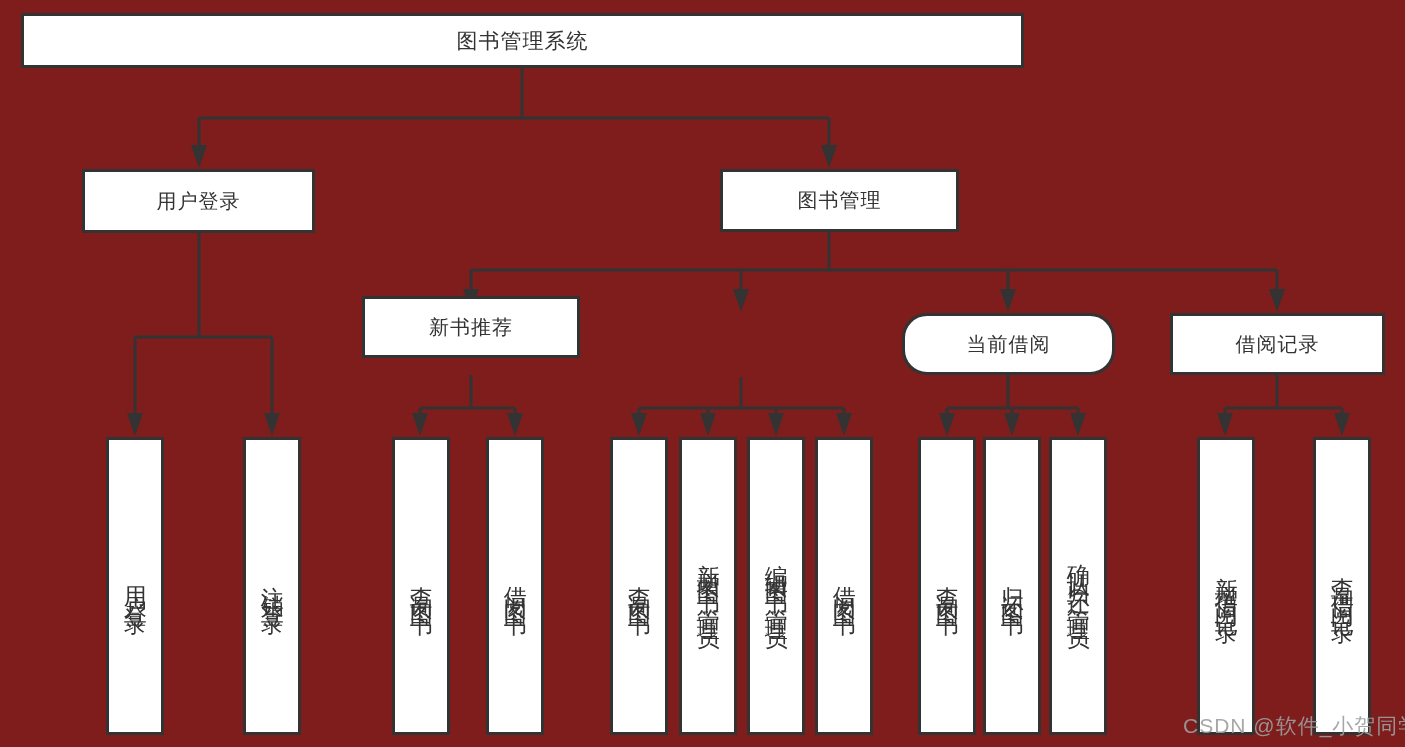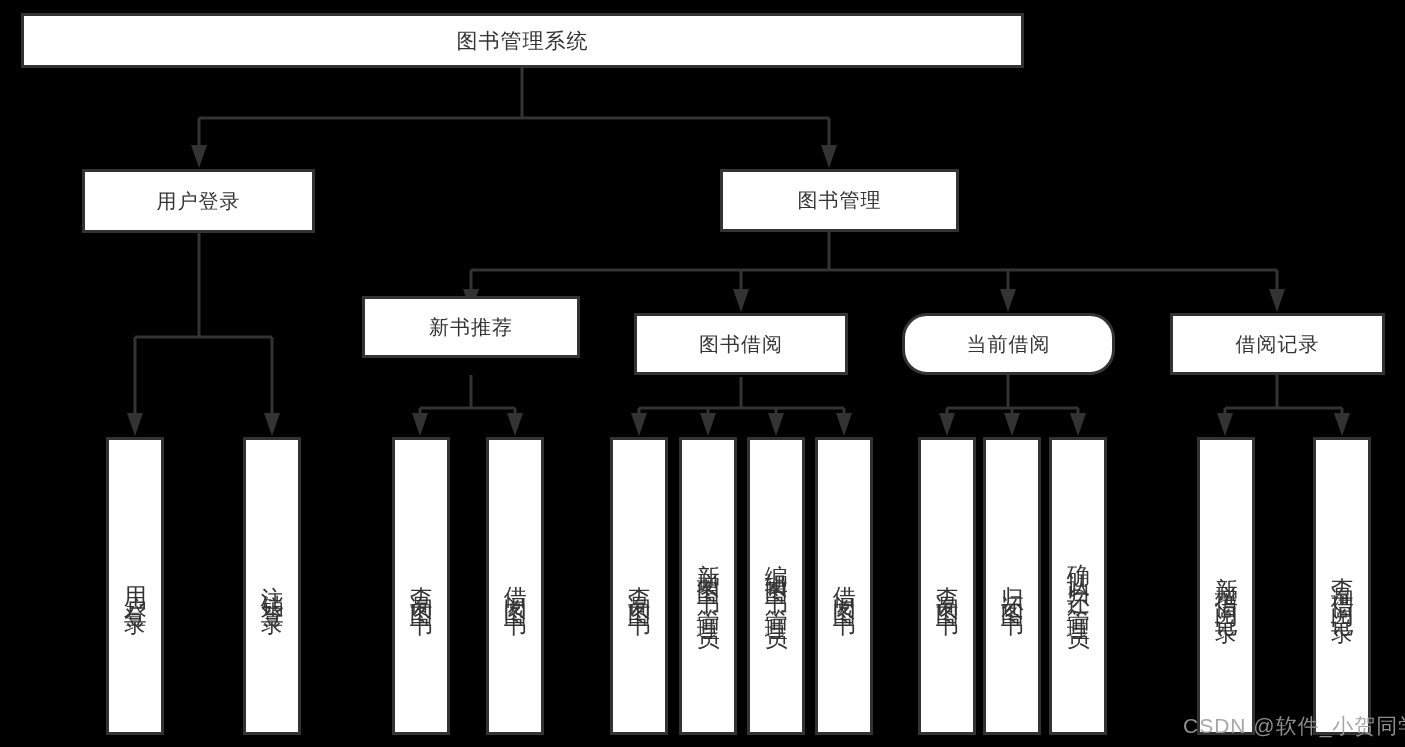--- a/index.html
+++ b/index.html
@@ -1,19 +1,19 @@
 <!DOCTYPE html>
 <html><head>
 <meta charset="utf-8">
 <style>
   html,body{margin:0;padding:0;background:#ffffff;}
   #stage{
     position:relative;
     width:1405px;height:747px;
-    background:#000000;
+    background:#7f1d1d;
     font-family:"Liberation Sans","DejaVu Sans",sans-serif;
     overflow:hidden;
   }
   #wires{position:absolute;left:0;top:0;pointer-events:none;}
   .hbox{
     position:absolute;
     box-sizing:border-box;
     border:3px solid #333333;
     background:#ffffff;
     display:flex;align-items:center;justify-content:center;
@@ -115,23 +115,20 @@
   <div class="hbox" style="left:82px;top:169px;width:233px;height:64px;">
     <span>用户登录</span>
   </div>
   <div class="hbox" style="left:712px;top:169px;width:239px;height:63px;margin-left:8px;">
     <span>图书管理</span>
   </div>
 
   <div class="hbox" style="left:362px;top:296px;width:218px;height:62px;">
     <span>新书推荐</span>
   </div>
-  <div class="hbox" style="left:634px;top:313px;width:214px;height:62px;">
-    <span>图书借阅</span>
-  </div>
   <div class="hbox" style="left:902px;top:313px;width:213px;height:62px;border-radius:25px;">
     <span>当前借阅</span>
   </div>
   <div class="hbox" style="left:1170px;top:313px;width:215px;height:62px;">
     <span>借阅记录</span>
   </div>
 
   <div class="vbox" style="left:106px;">
     <span class="vtext">用户登录</span>
   </div>

